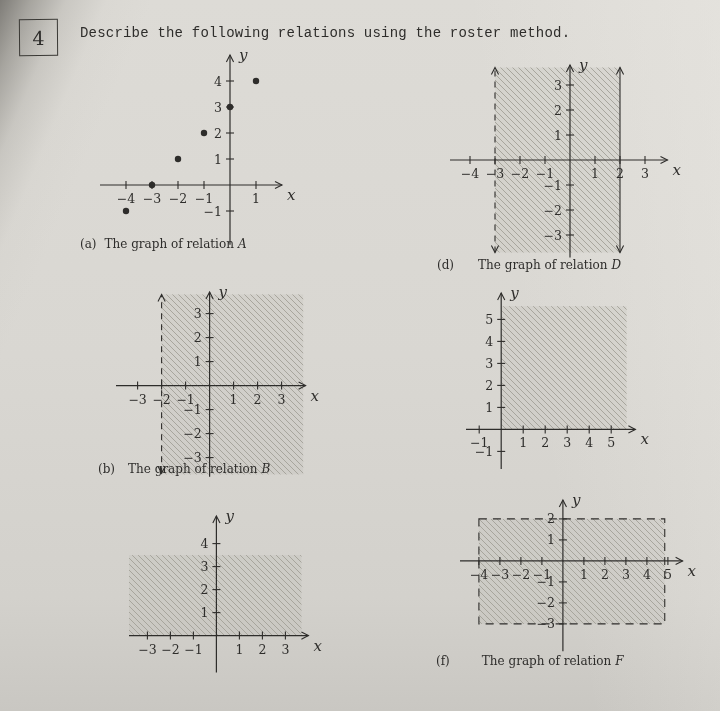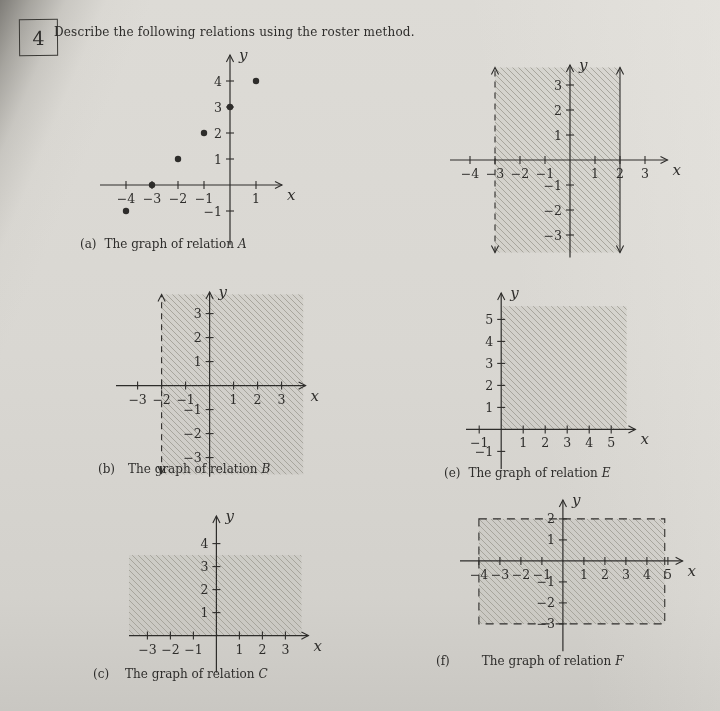--- a/index.html
+++ b/index.html
@@ -15,22 +15,23 @@
         rgba(0,0,0,0) 15%),
       linear-gradient(260deg, rgba(236,234,229,0.45) 0%, rgba(0,0,0,0) 30%),
       linear-gradient(to bottom,#dddbd6 0%,#d9d7d2 50%,#d3d1cc 84%,#c9c7c2 100%);
   }
   .problem-box{
     position:absolute;left:19px;top:19px;width:37px;height:35px;
     border:1.5px solid #3a3935;display:flex;align-items:center;justify-content:center;
     font-size:19px;transform:rotate(-0.5deg);
   }
   .title{
-    position:absolute;left:54px;top:25px;font-size:12px;letter-spacing:0.2px;
+    position:absolute;left:80px;top:25px;font-size:14px;letter-spacing:0.2px;
     white-space:nowrap;
+    font-family:Liberation Mono, monospace;
   }
   .plot{position:absolute;}
   #plot-a{left:78px;top:33px;}
   #plot-b{left:94px;top:270px;}
   #plot-c{left:107px;top:494px;}
   #plot-d{left:428px;top:43px;}
   #plot-e{left:444px;top:271px;}
   #plot-f{left:438px;top:478px;}
   .caption{position:absolute;font-size:12px;white-space:nowrap;}
   .caption .letter{font-style:italic;margin-left:4px;}
@@ -301,23 +302,20 @@
         <line x1="120.9" y1="40.9" x2="128.9" y2="40.9" stroke="#2e2d2b" stroke-width="1.1"></line>
         <text x="116.9" y="45.4" class="tk" text-anchor="end">2</text>
       </svg></div>
 
   <div class="caption cap-a">
     <span class="pfx">(a)</span><span>The graph of relation</span><span class="letter">A</span>
   </div>
   <div class="caption cap-b">
     <span class="pfx">(b)</span><span>The graph of relation</span><span class="letter">B</span>
   </div>
-  <div class="caption cap-c">
-    <span class="pfx">(c)</span><span>The graph of relation</span><span class="letter">C</span>
-  </div>
-  <div class="caption cap-e">
-    <span class="pfx">(e)</span><span>The graph of relation</span><span class="letter">E</span>
+  <div class="caption cap-d">
+    <span class="pfx">(d)</span><span>The graph of relation</span><span class="letter">D</span>
   </div>
   <div class="caption cap-f">
     <span class="pfx">(f)</span><span>The graph of relation</span><span class="letter">F</span>
   </div>
 
 </div>
 
 </body></html>

